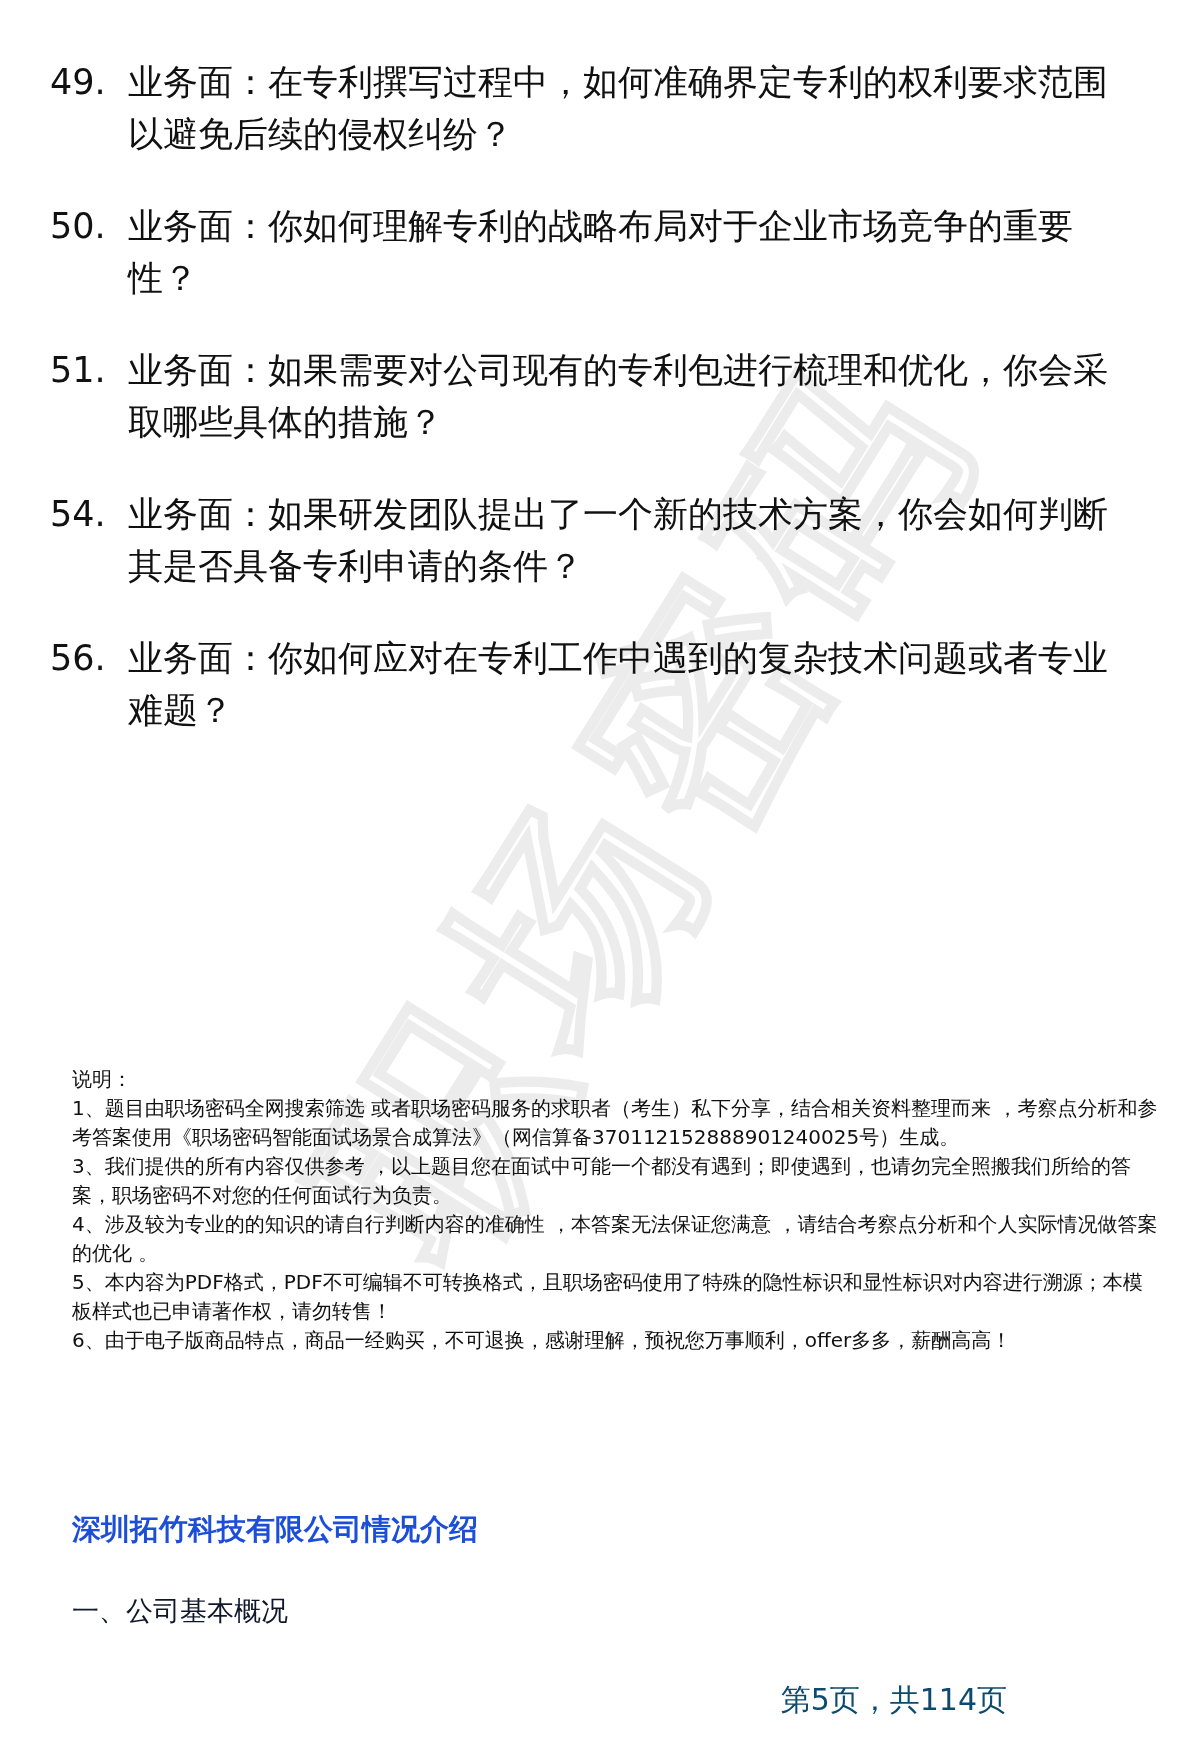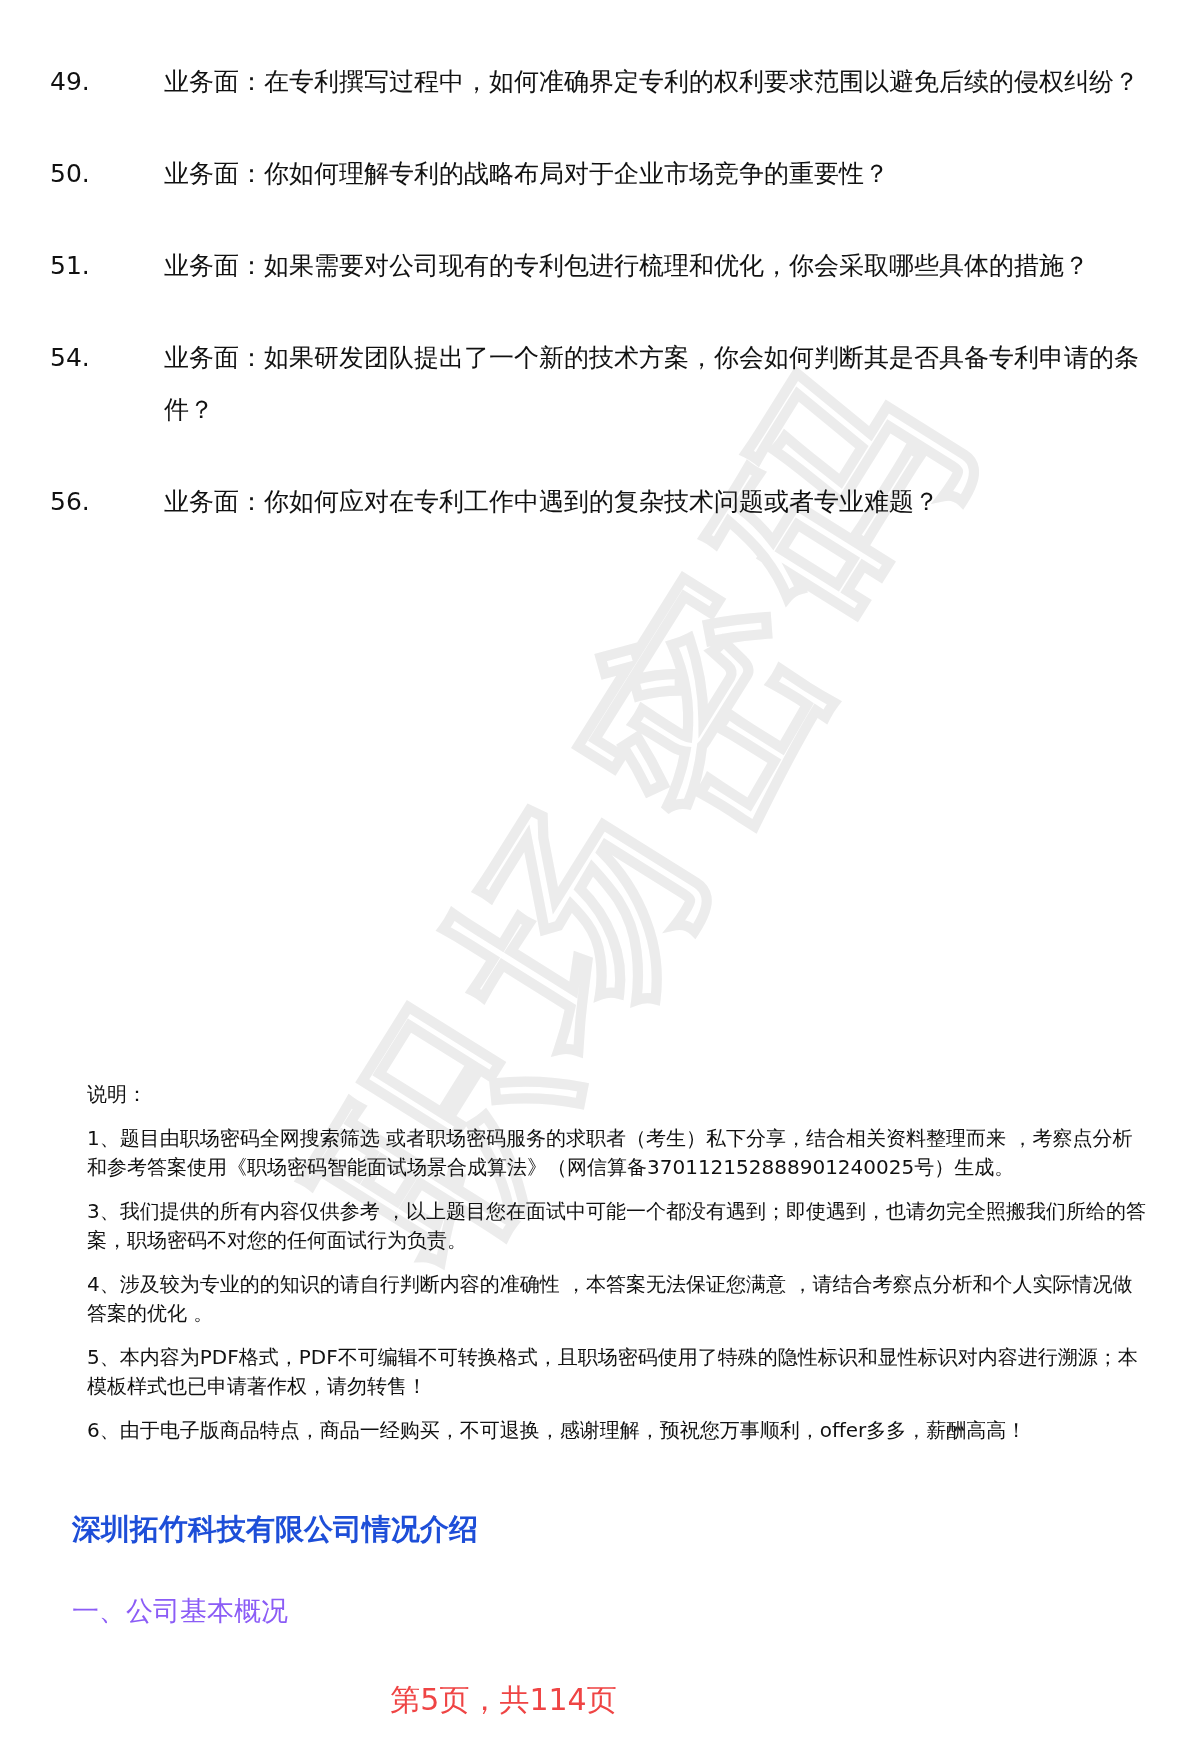--- a/index.html
+++ b/index.html
@@ -10,28 +10,28 @@
   .watermark {
     position: absolute; left: 180px; top: 560px; width: 1200px;
     transform: rotate(-58deg); transform-origin: left top;
     font-size: 230px; font-weight: bold; letter-spacing: 20px;
     color: transparent; -webkit-text-stroke: 3px #ececec;
     pointer-events: none; white-space: nowrap; z-index: 0;
     top: 1150px; left: 250px;
   }
   .page { position: relative; z-index: 1; }
   .q-list { position: absolute; left: 50px; top: 56px; width: 1110px; }
-  .q-item { display: flex; margin-bottom: 40px; font-size: 25px; line-height: 52px; gap: 36px; }
+  .q-item { display: flex; margin-bottom: 40px; font-size: 35px; line-height: 52px; }
   .q-num { width: 78px; flex-shrink: 0; }
   .q-text { flex: 1; padding-right: 20px; }
   .notes { position: absolute; left: 72px; top: 1065px; width: 1090px; font-size: 20px; line-height: 29px; color: #111; }
-  .notes p { margin: 15px; }
+  .notes p { margin: 0; }
   .company-title { position: absolute; left: 72px; top: 1510px; font-size: 29px; font-weight: bold; color: #1d4ed8; }
-  .section-title { position: absolute; left: 72px; top: 1593px; font-size: 27px; color: #8b5cf6; }
-  .footer { position: absolute; left: 0; width: 1007px; top: 1680px; text-align: center; font-size: 30px; color: #ef4444; }
+  .section-title { position: absolute; left: 72px; top: 1593px; font-size: 27px; color: #0f172a; }
+  .footer { position: absolute; left: 0; width: 1007px; top: 1680px; text-align: right; font-size: 30px; color: #0c4a6e; }
 </style>
 </head>
 <body>
 
 <div class="watermark">职场密码</div>
 
 <div class="page">
   <div class="q-list">
     <div class="q-item">
       <span class="q-num">49.</span>

